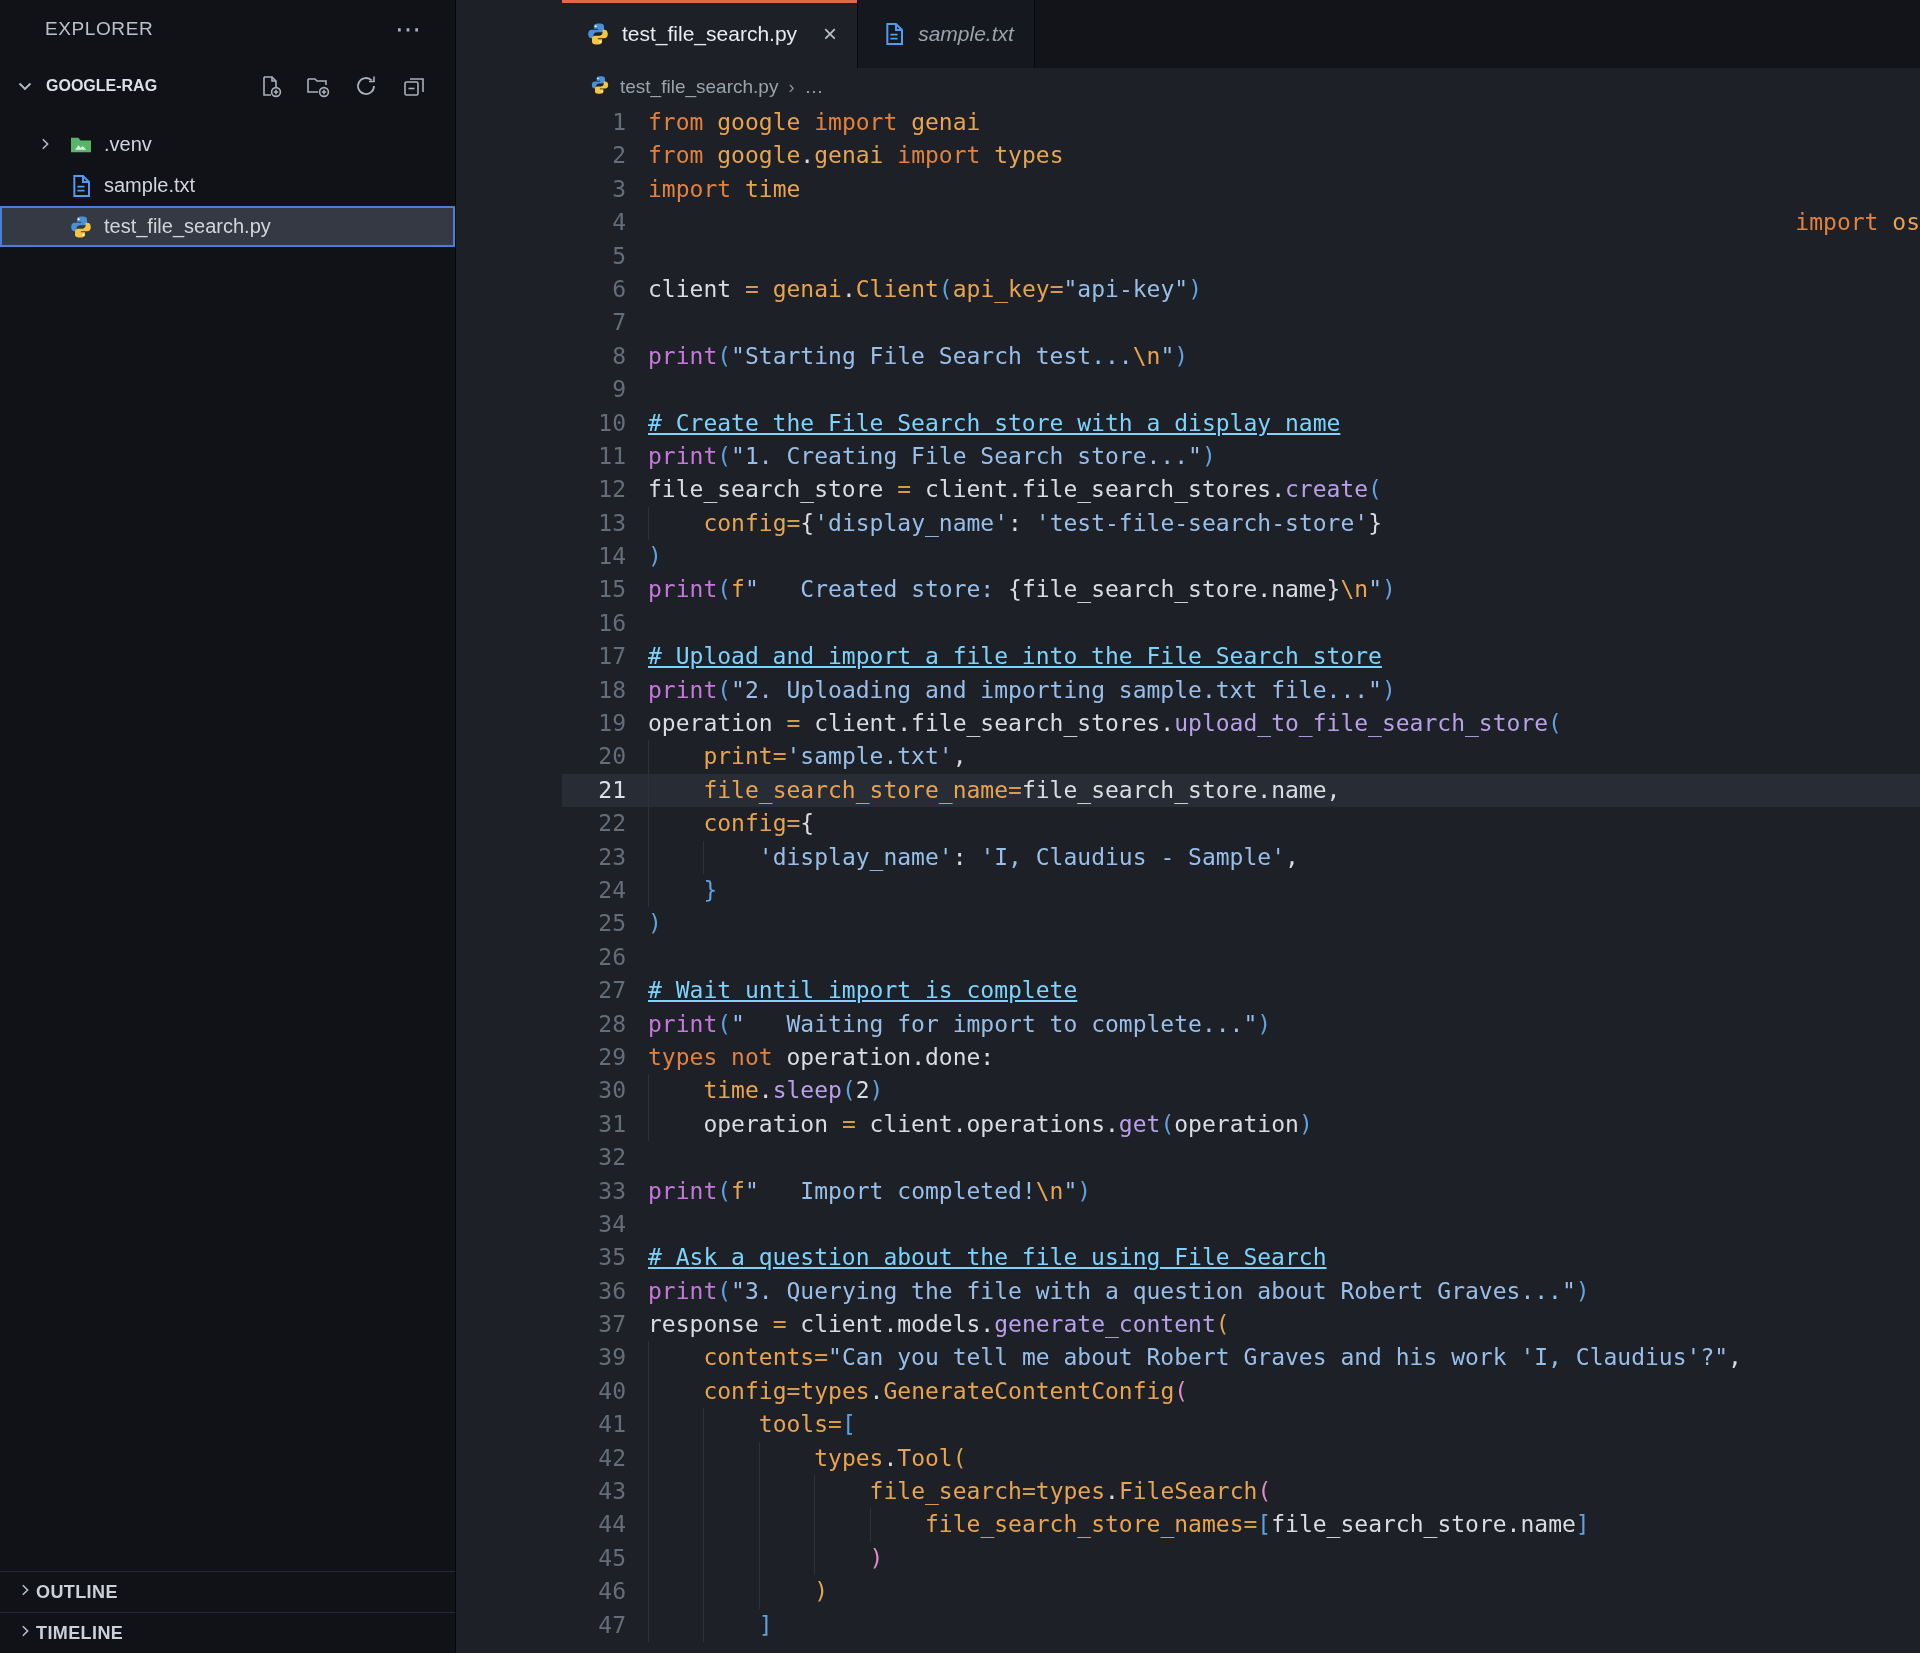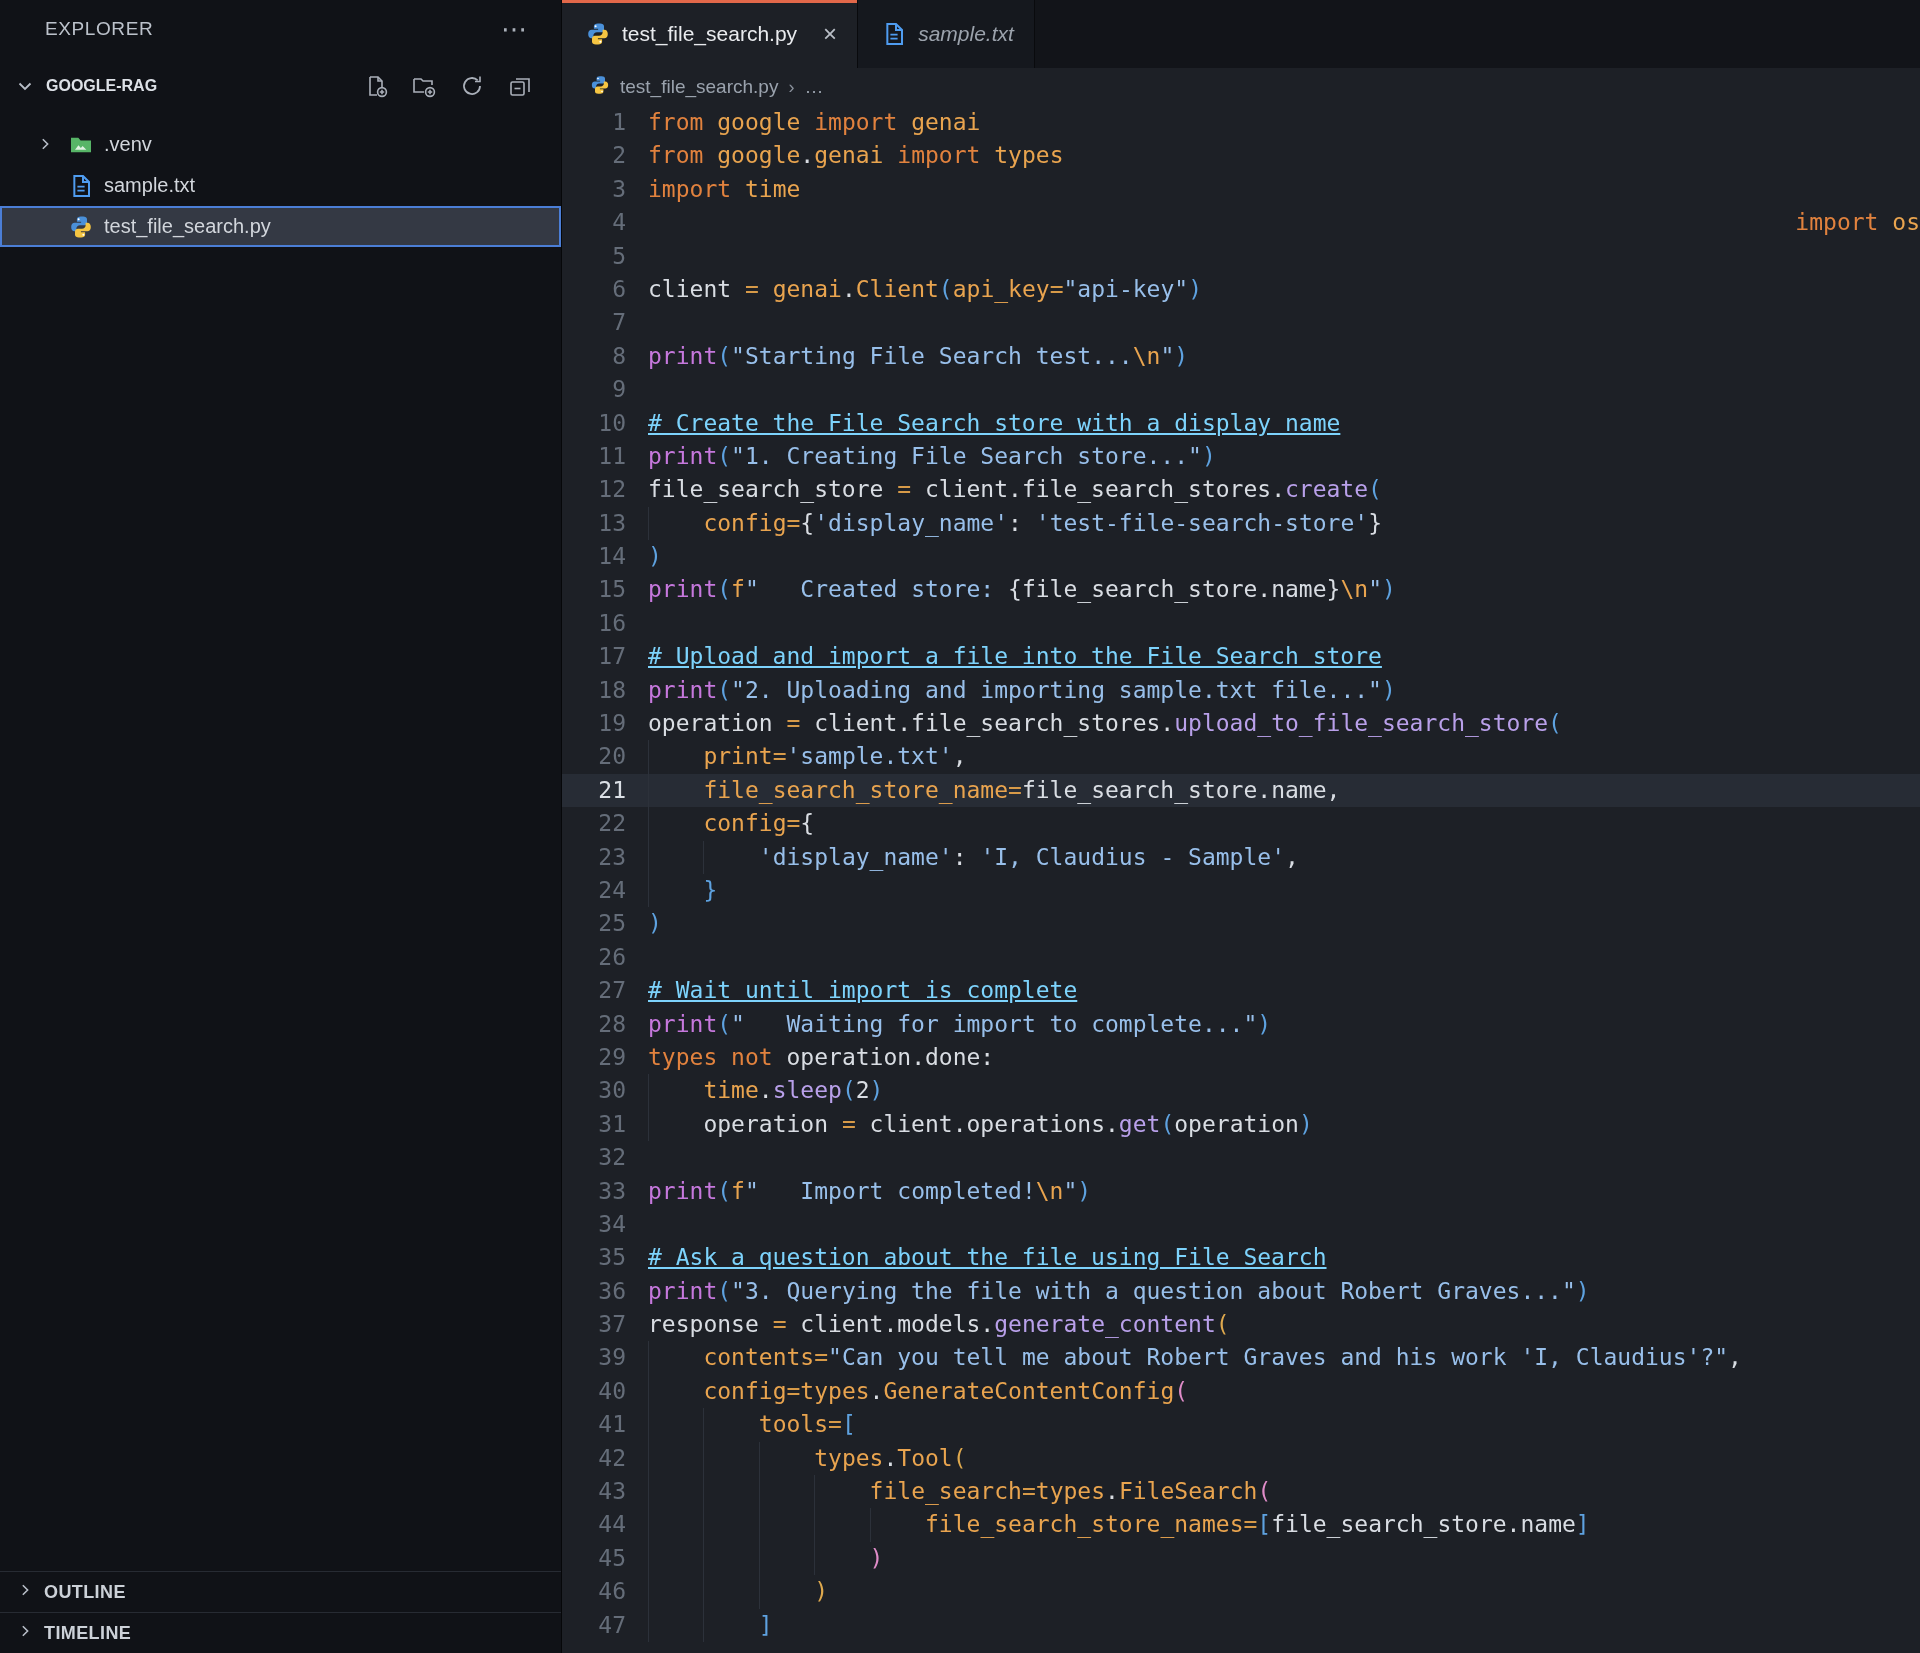--- a/index.html
+++ b/index.html
@@ -1,20 +1,20 @@
 <!DOCTYPE html>
 <html><head>
 <meta charset="utf-8">
 <style>
   * { margin:0; padding:0; box-sizing:border-box; }
   html,body { width:1920px; height:1653px; overflow:hidden; background:#1d2026;
               font-family:"Liberation Sans", sans-serif; }
 
   
-  .sidebar { position:absolute; left:0; top:0; width:562px; height:1653px;
+  .sidebar { position:absolute; left:0; top:0; width:456px; height:1653px;
              background:#101217; color:#d5d9de; border-right:1px solid #060709; }
   .explorer-header { position:absolute; left:0; top:0; width:100%; height:58px;
              display:flex; align-items:center; justify-content:space-between;
              padding:0 34px 0 45px; }
   .explorer-title { font-size:19px; letter-spacing:.6px; color:#bcc2cb; }
   .ellipsis { font-size:26px; color:#aab0ba; cursor:pointer; line-height:10px; }
   .workspace-row { position:absolute; left:0; top:64px; width:100%; height:44px;
              display:flex; align-items:center; }
   .workspace-label { font-weight:bold; font-size:16px; color:#dde1e7; margin-left:10px; }
   .ws-icons { position:absolute; right:28px; display:flex; gap:22px; }
@@ -26,21 +26,21 @@
              color:#d2d6dc; cursor:pointer; position:relative; }
   .tree-row .row-chev { position:absolute; left:38px; }
   .tree-row .file-ico { position:absolute; left:68px; width:26px; height:26px;
              display:flex; align-items:center; justify-content:center; }
   .tree-row .row-label { position:absolute; left:104px; white-space:nowrap; }
   .tree-row.selected { background:#343944; }
   .tree-row.selected::after { content:""; position:absolute; inset:0;
              border:2px solid #4b7ed6; pointer-events:none; }
   .bottom-sections { position:absolute; left:0; bottom:0; width:100%; }
   .section-row { height:41px; border-top:1px solid #272b33; display:flex;
-             align-items:center; padding-left:18px; gap:12px; cursor:pointer; }
+             align-items:center; padding-left:18px; gap:4px; cursor:pointer; }
   .section-label { font-weight:bold; font-size:18px; letter-spacing:.4px; color:#ccd1d8; }
 
   
   .editor { position:absolute; left:562px; top:0; right:0; height:1653px; background:#1d2026; }
   .tabbar { position:absolute; left:0; top:0; right:0; height:68px; background:#121419;
              display:flex; }
   .tab { height:68px; display:flex; align-items:center; gap:12px; padding:0 20px 0 24px;
              font-size:21px; color:#9ba2ac; background:#15181e; cursor:pointer;
              border-right:1px solid #090a0d; position:relative; }
   .tab.active { background:#1d2026; color:#e9ebee; }

